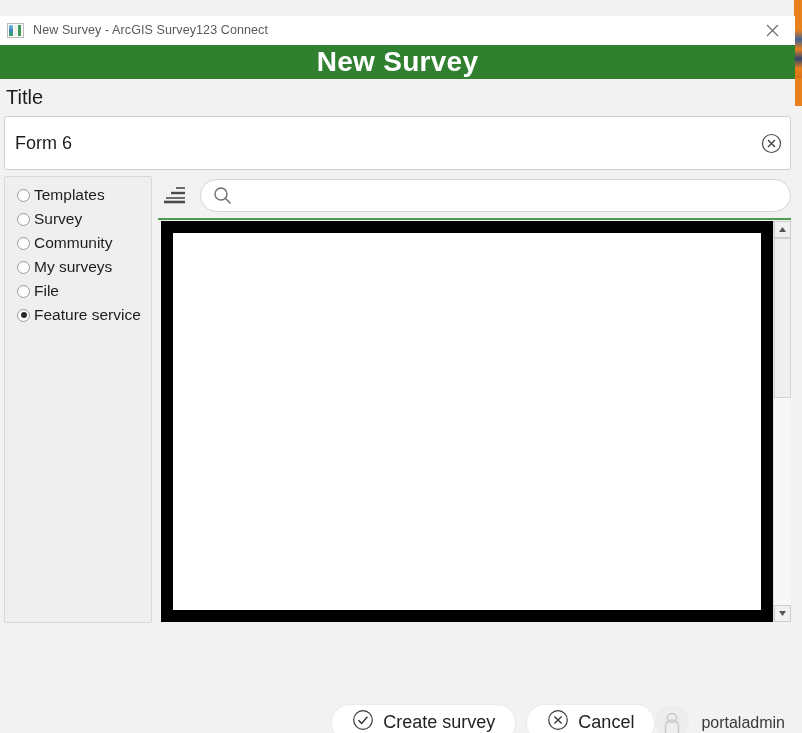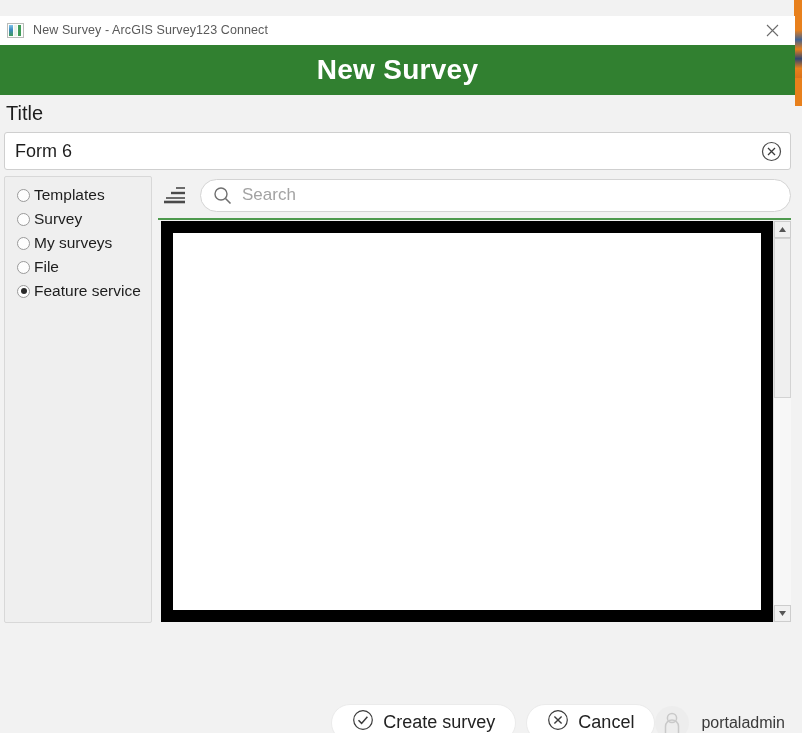--- a/index.html
+++ b/index.html
@@ -84,21 +84,21 @@
     height: 28px;
     display: flex;
     align-items: center;
     justify-content: center;
     cursor: default;
   }
   #close-btn svg { display: block; }
 
   
   #green-header {
-    height: 50px;
+    height: 34px;
     background: #318030;
     display: flex;
     align-items: center;
     justify-content: center;
   }
   #green-header-title {
     color: #ffffff;
     font-size: 28px;
     font-weight: bold;
     letter-spacing: .3px;
@@ -118,21 +118,21 @@
   }
 
   
   #title-row {
     position: relative;
     margin: 2px 0 0 0;
   }
   #title-input {
     width: 100%;
     box-sizing: border-box;
-    height: 38px;
+    height: 54px;
     font-size: 18px;
     font-family: "Liberation Sans", sans-serif;
     color: #1d1d1d;
     padding: 2px 40px 2px 10px;
     border: 1px solid #cfcfcf;
     border-radius: 3px;
     background: #ffffff;
     outline: none;
   }
   #clear-title-btn {
@@ -403,20 +403,24 @@
     <div id="panes">
 
       <div id="source-list">
         <div class="radio-row">
           <span class="radio-mark"></span>
           <span class="radio-label">Templates</span>
         </div>
         <div class="radio-row">
           <span class="radio-mark"></span>
           <span class="radio-label">Survey</span>
+        </div>
+        <div class="radio-row">
+          <span class="radio-mark"></span>
+          <span class="radio-label">Community</span>
         </div>
         <div class="radio-row">
           <span class="radio-mark"></span>
           <span class="radio-label">My surveys</span>
         </div>
         <div class="radio-row">
           <span class="radio-mark"></span>
           <span class="radio-label">File</span>
         </div>
         <div class="radio-row selected">
@@ -436,21 +440,20 @@
               <path d="M1 17 H22" stroke="#4a4a4a" stroke-width="2.6" fill="none"></path>
             </svg>
           </div>
           <div id="search-box">
             <span id="search-icon">
               <svg width="19" height="19" viewBox="0 0 19 19" aria-hidden="true">
                 <circle cx="8" cy="8" r="6" fill="none" stroke="#6f6f6f" stroke-width="1.4"></circle>
                 <path d="M12.5 12.5 L17.5 17.5" stroke="#6f6f6f" stroke-width="1.6" fill="none"></path>
               </svg>
             </span>
-            <input id="search-input" type="text" placeholder="Search" style="">
           </div>
         </div>
 
         <div id="results-area">
           <div id="results-frame"></div>
           <div id="results-scrollbar">
             <div class="sb-arrow">
               <svg width="9" height="7" viewBox="0 0 9 7" aria-hidden="true">
                 <path d="M4.5 1 L8 6 L1 6 Z" fill="#555555"></path>
               </svg>

